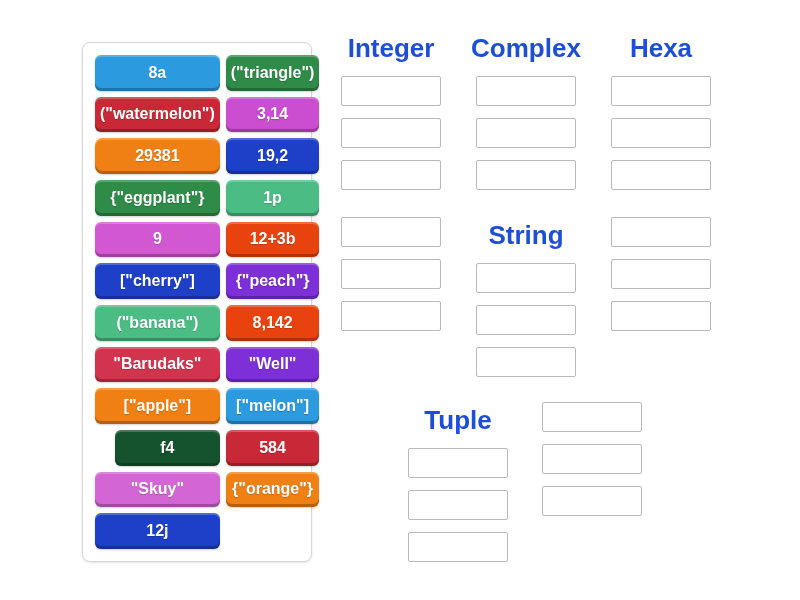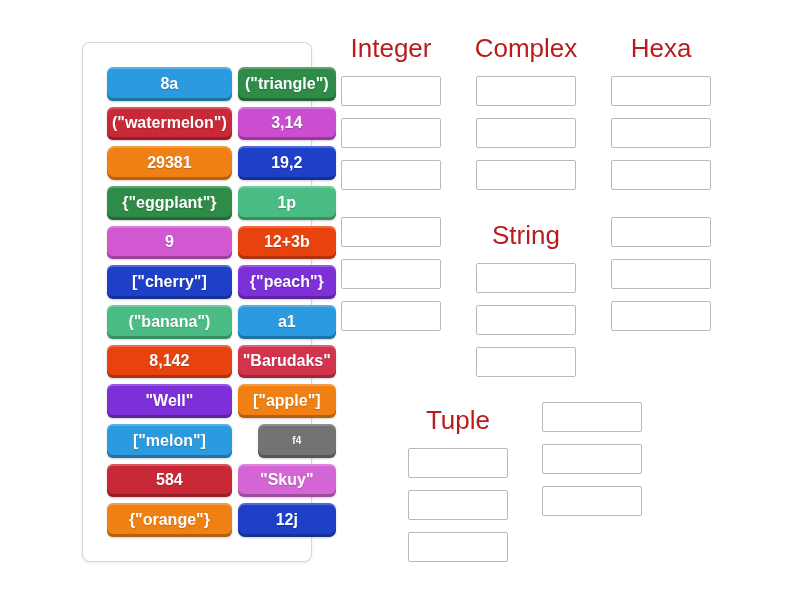--- a/index.html
+++ b/index.html
@@ -7,41 +7,41 @@
     width:800px;height:600px;position:relative;overflow:hidden;
     background:#ffffff;
     font-family:"Liberation Sans","DejaVu Sans",sans-serif;
   }
   
   .panel{
     position:absolute;left:82px;top:42px;width:230px;height:520px;
     box-sizing:border-box;background:#fff;
     border:1px solid #d6d6d6;border-radius:8px;
     box-shadow:0 1px 3px rgba(0,0,0,.10);
-    padding:24px;display:grid;
+    padding:12px;display:grid;
     grid-template-columns:1fr 1fr;
     grid-template-rows:repeat(12,1fr);
     gap:6px;
   }
   .tile{
     border-radius:6px;color:#fff;font-weight:bold;
     display:flex;align-items:center;justify-content:center;
     white-space:nowrap;padding:0 5px;box-sizing:border-box;
     font-size:16px;cursor:grab;
     text-shadow:0 1px 1px rgba(0,0,0,.20);
     box-shadow:inset 0 2px 0 rgba(255,255,255,.22),
                inset 0 -3px 0 rgba(0,0,0,.25),
                0 1px 2px rgba(0,0,0,.18);
   }
   
   .group{position:absolute;width:100px}
   .group-h{
     display:flex;justify-content:center;white-space:nowrap;
-    height:36px;line-height:36px;font-size:26px;font-weight:400;
-    color:#b91c1c;margin-bottom:10px;
+    height:36px;line-height:36px;font-size:26px;font-weight:700;
+    color:#1d4ed8;margin-bottom:10px;
   }
   .slot{
     height:30px;box-sizing:border-box;margin-bottom:12px;
     background:#ffffff;border:1px solid #b9b9b9;border-radius:2px;
   }
 </style>
 </head>
 <body>
 
 <div class="panel">
@@ -51,31 +51,30 @@
   <div class="tile" style="background: rgb(202, 78, 207); font-size: 16px;">3,14</div>
   <div class="tile" style="background: rgb(240, 128, 19); font-size: 16px; border-radius: 8px;">29381</div>
   <div class="tile" style="background: rgb(30, 64, 200); font-size: 16px;">19,2</div>
   <div class="tile" style="background: rgb(46, 140, 72); font-size: 16px;">{"eggplant"}</div>
   <div class="tile" style="background: rgb(76, 188, 133); font-size: 16px;">1p</div>
   <div class="tile" style="background: rgb(209, 88, 209); font-size: 16px;">9</div>
   <div class="tile" style="background: rgb(232, 67, 15); font-size: 16px;">12+3b</div>
   <div class="tile" style="background: rgb(30, 64, 200); font-size: 16px;">["cherry"]</div>
   <div class="tile" style="background: rgb(125, 47, 216); font-size: 16px;">{"peach"}</div>
   <div class="tile" style="background: rgb(76, 188, 133); font-size: 16px;">("banana")</div>
-  <div class="tile" style="background: rgb(43, 154, 222); font-size: 16px;">a1</div>
   <div class="tile" style="background: rgb(232, 67, 15); font-size: 16px;">8,142</div>
   <div class="tile" style="background: rgb(210, 52, 78); font-size: 16px;">"Barudaks"</div>
   <div class="tile" style="background: rgb(125, 47, 216); font-size: 16px;">"Well"</div>
   <div class="tile" style="background: rgb(240, 128, 19); font-size: 16px;">["apple"]</div>
   <div class="tile" style="background: rgb(43, 154, 222); font-size: 16px;">["melon"]</div>
-  <div class="tile" style="background: #737373; font-size: 10px; margin-left: 20px;">f4</div>
+  <div class="tile" style="background: #14532d; font-size: 16px; margin-left: 20px;">f4</div>
   <div class="tile" style="background: rgb(201, 41, 54); font-size: 16px;">584</div>
   <div class="tile" style="background: rgb(212, 101, 212); font-size: 16px;">"Skuy"</div>
   <div class="tile" style="background: rgb(240, 128, 19); font-size: 16px;">{"orange"}</div>
-  <div class="tile" style="background: rgb(30, 64, 200); font-size: 16px; border-radius: 7px;">12j</div>
+  <div class="tile" style="background: rgb(30, 64, 200); font-size: 16px;">12j</div>
 </div>
 
 <div class="group" style="left:341px;top:30px">
   <div class="group-h">Integer</div>
   <div class="slot"></div>
   <div class="slot"></div>
   <div class="slot"></div>
 </div>
 <div class="group" style="left:476px;top:30px">
   <div class="group-h">Complex</div>

